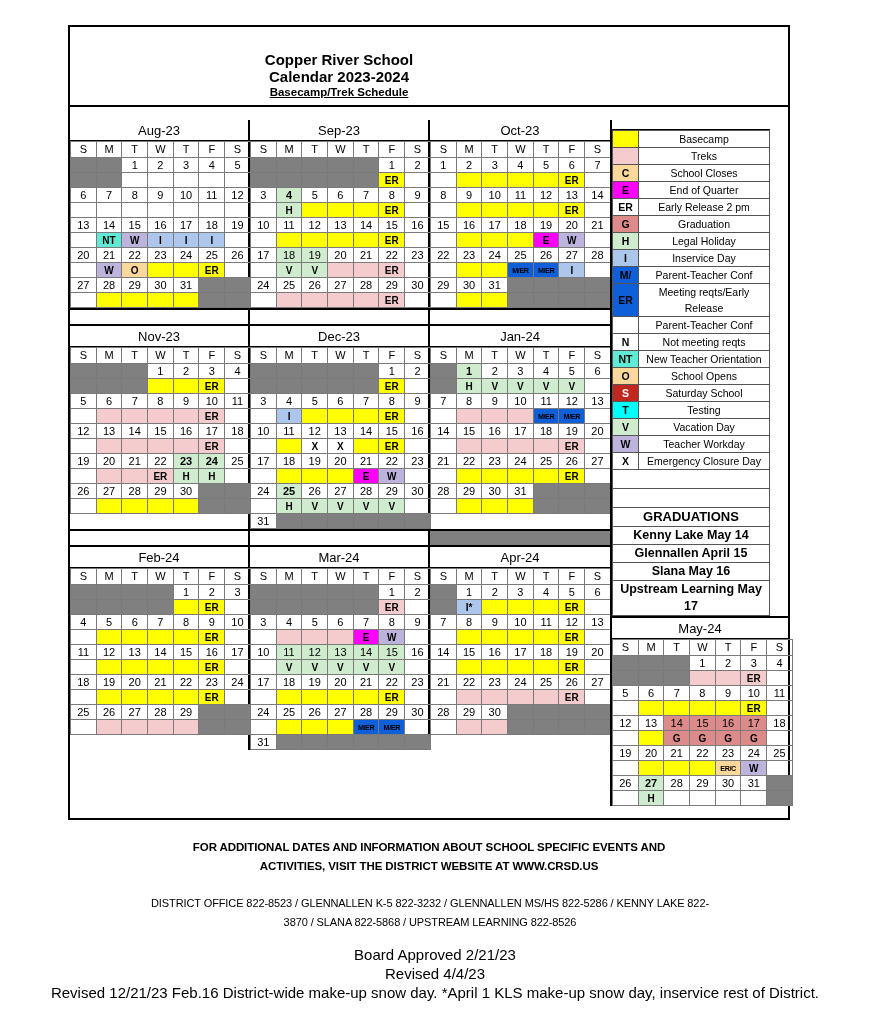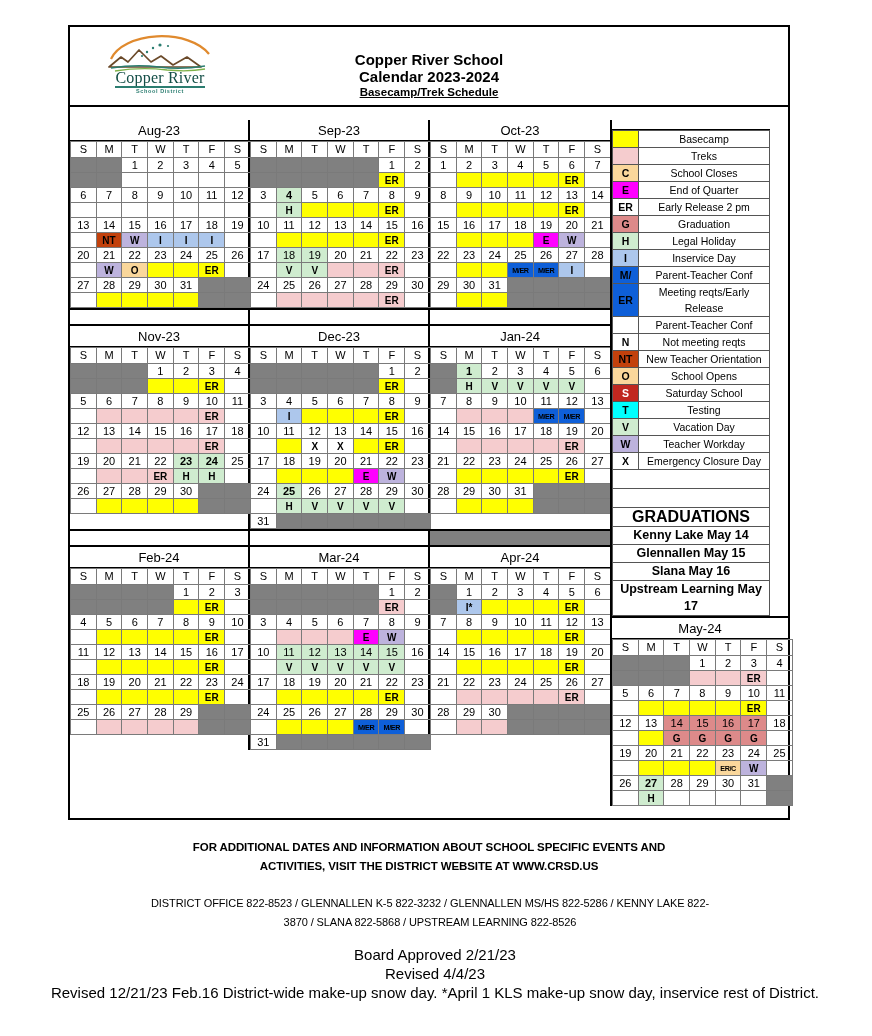--- a/index.html
+++ b/index.html
@@ -68,42 +68,42 @@
 
   
   .f-gray{background:#808080;}
   .f-yellow{background:#ffff00;}
   .f-pink{background:#f5ccce;}
   .f-magenta{background:#ff00ff;}
   .f-green{background:#cfeccf;}
   .f-blue{background:#adc7ec;}
   .f-dblue{background:#0e5fd8;color:#000;}
   .f-purple{background:#bdb3dd;}
-  .f-orange{background:#c2410c;}
+  .f-orange{background:#5eead4;}
   .f-lorange{background:#fad79b;}
   .f-red{background:#c0271f;color:#fff;}
   .f-cyan{background:#00ffff;}
   .f-salmon{background:#dd8a8a;}
   .f-white{background:#ffffff;}
 
   
   .mspacer{height:18px;border-top:2px solid #000;border-bottom:2px solid #000;box-sizing:border-box;display:flex;}
   .mspacer .sp{border-right:2px solid #000;box-sizing:border-box;}
   .mspacer .sp:last-child{border-right:none;}
   .mspacer .sp.g{background:#808080;}
 
   
   .lg-top{height:10px;border-bottom:1px solid #000;box-sizing:border-box;}
   table.legend{border-collapse:collapse;width:100%;table-layout:fixed;}
   table.legend td{border:1px solid #555;padding:0;box-sizing:border-box;}
   td.lg-key{width:26px;text-align:center;font-size:10.5px;font-weight:bold;height:17px;line-height:16px;}
   td.lg-txt{text-align:center;font-size:10.5px;height:17px;line-height:16px;}
   td.lg-blank{height:17px;}
   td.lg-grad{text-align:center;font-size:12.5px;font-weight:bold;height:18px;line-height:17px;}
-  td.lg-gradtitle{text-align:center;font-size:16px;font-weight:bold;height:19px;line-height:18px;}
+  td.lg-gradtitle{text-align:center;font-size:13px;font-weight:bold;height:19px;line-height:18px;}
 
   
   .legend-bottom{border-top:2px solid #000;box-sizing:border-box;}
 
   
   .foot1{
     position:absolute;left:86px;top:838px;width:686px;text-align:center;
     font-size:11.5px;font-weight:bold;line-height:19px;letter-spacing:-.1px;
   }
   .foot2{
@@ -116,38 +116,20 @@
   }
 </style>
 </head>
 <body>
 
 <div id="page">
 
   <div class="frame">
 
     <div class="hdr">
-      <div class="hdr-logo">
-        <div class="logo">
-          <svg width="118" height="40" viewBox="0 0 118 40">
-            <path d="M10,26 A52,30 0 0 1 108,21" fill="none" stroke="#e08a2e" stroke-width="2.2"></path>
-            <circle cx="59" cy="12" r="1.6" fill="#2b7d70"></circle>
-            <circle cx="52" cy="15" r="1.2" fill="#2b7d70"></circle>
-            <circle cx="46" cy="19" r="1.2" fill="#2b7d70"></circle>
-            <circle cx="41" cy="23" r="1.1" fill="#2b7d70"></circle>
-            <circle cx="67" cy="13" r="1.1" fill="#2b7d70"></circle>
-            <path d="M8,34 L20,24 L27,29 L38,17 L50,29 L60,23 L72,32 L86,24 L100,34 Z" fill="none" stroke="#6b4a2a" stroke-width="1.7" stroke-linejoin="round"></path>
-            <path d="M10,35 Q35,31 58,34 Q80,37 104,33" fill="none" stroke="#2b7d70" stroke-width="1.5"></path>
-            <path d="M14,38 Q40,34 66,37 Q88,39 104,36" fill="none" stroke="#7fb24a" stroke-width="1.3"></path>
-          </svg>
-          <div class="word">Copper River</div>
-          <div class="rule"></div>
-          <div class="sub">School District</div>
-        </div>
-      </div>
       <div class="hdr-title">
         <div class="l1">Copper River School</div>
         <div class="l2">Calendar 2023-2024</div>
         <div class="l3">Basecamp/Trek Schedule</div>
       </div>
       <div class="hdr-pad"></div>
     </div>
 
     <div class="body">
       <div class="months-col" id="months-col">
@@ -1226,21 +1208,21 @@
               <tr>
                 <td class="lg-blank" colspan="7">&nbsp;</td>
               </tr>
               <tr>
                 <td class="lg-gradtitle" colspan="7">GRADUATIONS</td>
               </tr>
               <tr>
                 <td class="lg-grad" colspan="7">Kenny Lake May 14</td>
               </tr>
               <tr>
-                <td class="lg-grad" colspan="7">Glennallen May 15</td>
+                <td class="lg-grad" colspan="7">Glennallen April 15</td>
               </tr>
               <tr>
                 <td class="lg-grad" colspan="7">Slana May 16</td>
               </tr>
               <tr>
                 <td class="lg-grad" colspan="7">Upstream Learning May 17</td>
               </tr>
             </tbody>
         </table>
       <div class="mblock legend-bottom" style="border-right: none; width: 176px;">

